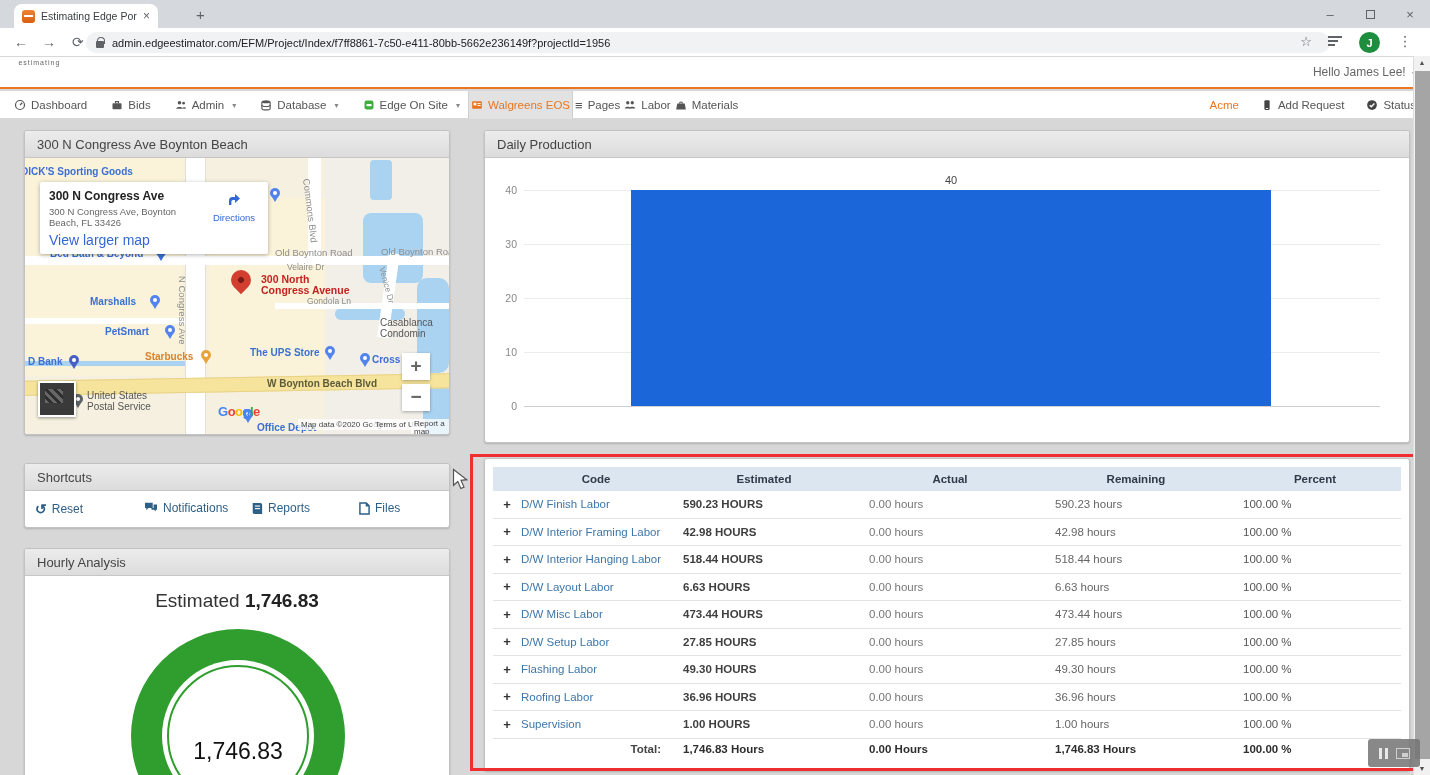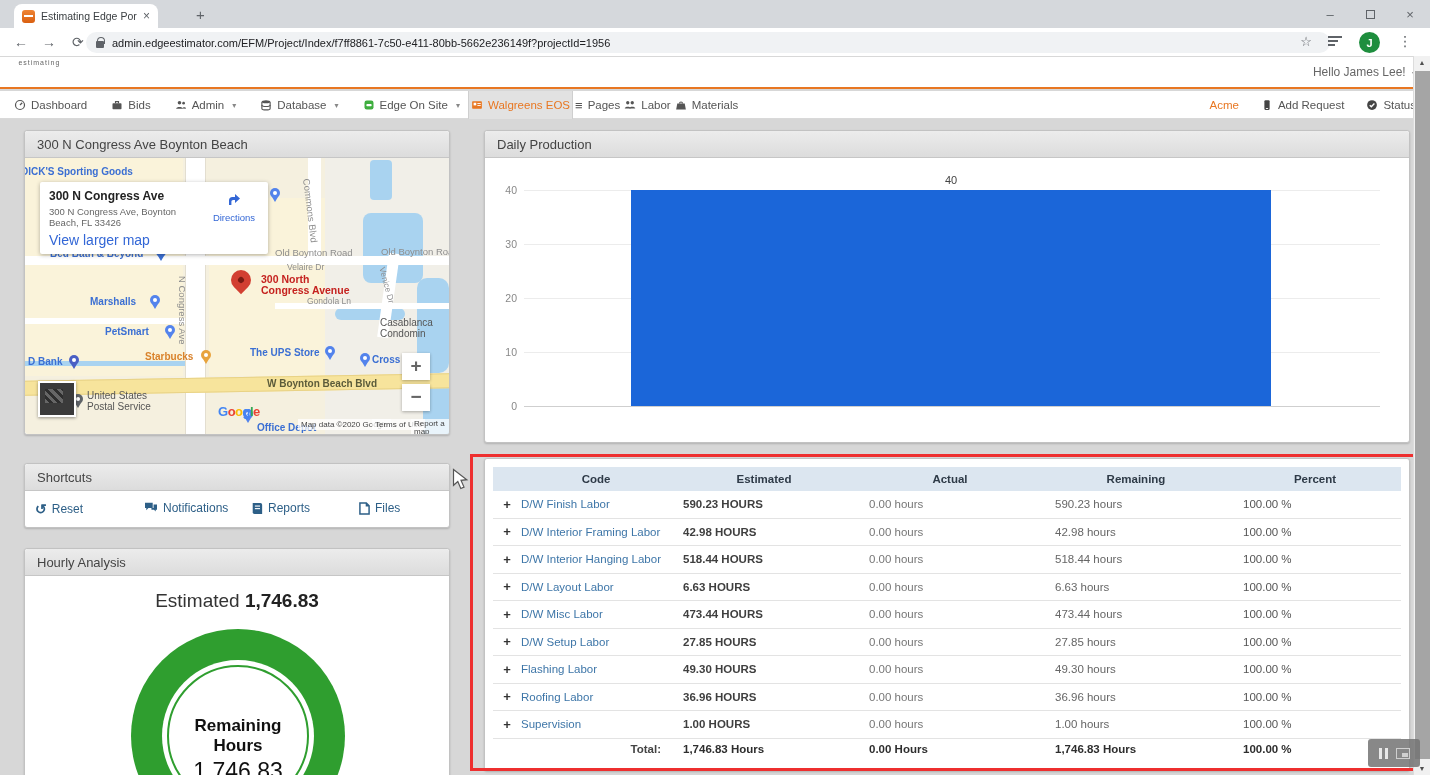--- a/index.html
+++ b/index.html
@@ -420,21 +420,20 @@
 
 <div class="card ha-card">
   <div class="card-h">Hourly Analysis</div>
   <div class="ha-title">
     <span>Estimated</span> <b>1,746.83</b>
   </div>
   <div class="donut" style="background: rgb(47, 158, 47);">
     <div class="donut-hole"></div>
     <div class="donut-ring2" style="border-color: rgb(47, 158, 47);">
       <div class="donut-inner-text">
-        <div class="dlabel">Remaining Hours</div>
         <div class="dvalue">1,746.83</div>
       </div>
     </div>
   </div>
 </div>
 
 <div class="card tbl-card">
   <div class="tgrid thead">
     <span></span>
     <span>Code</span>

